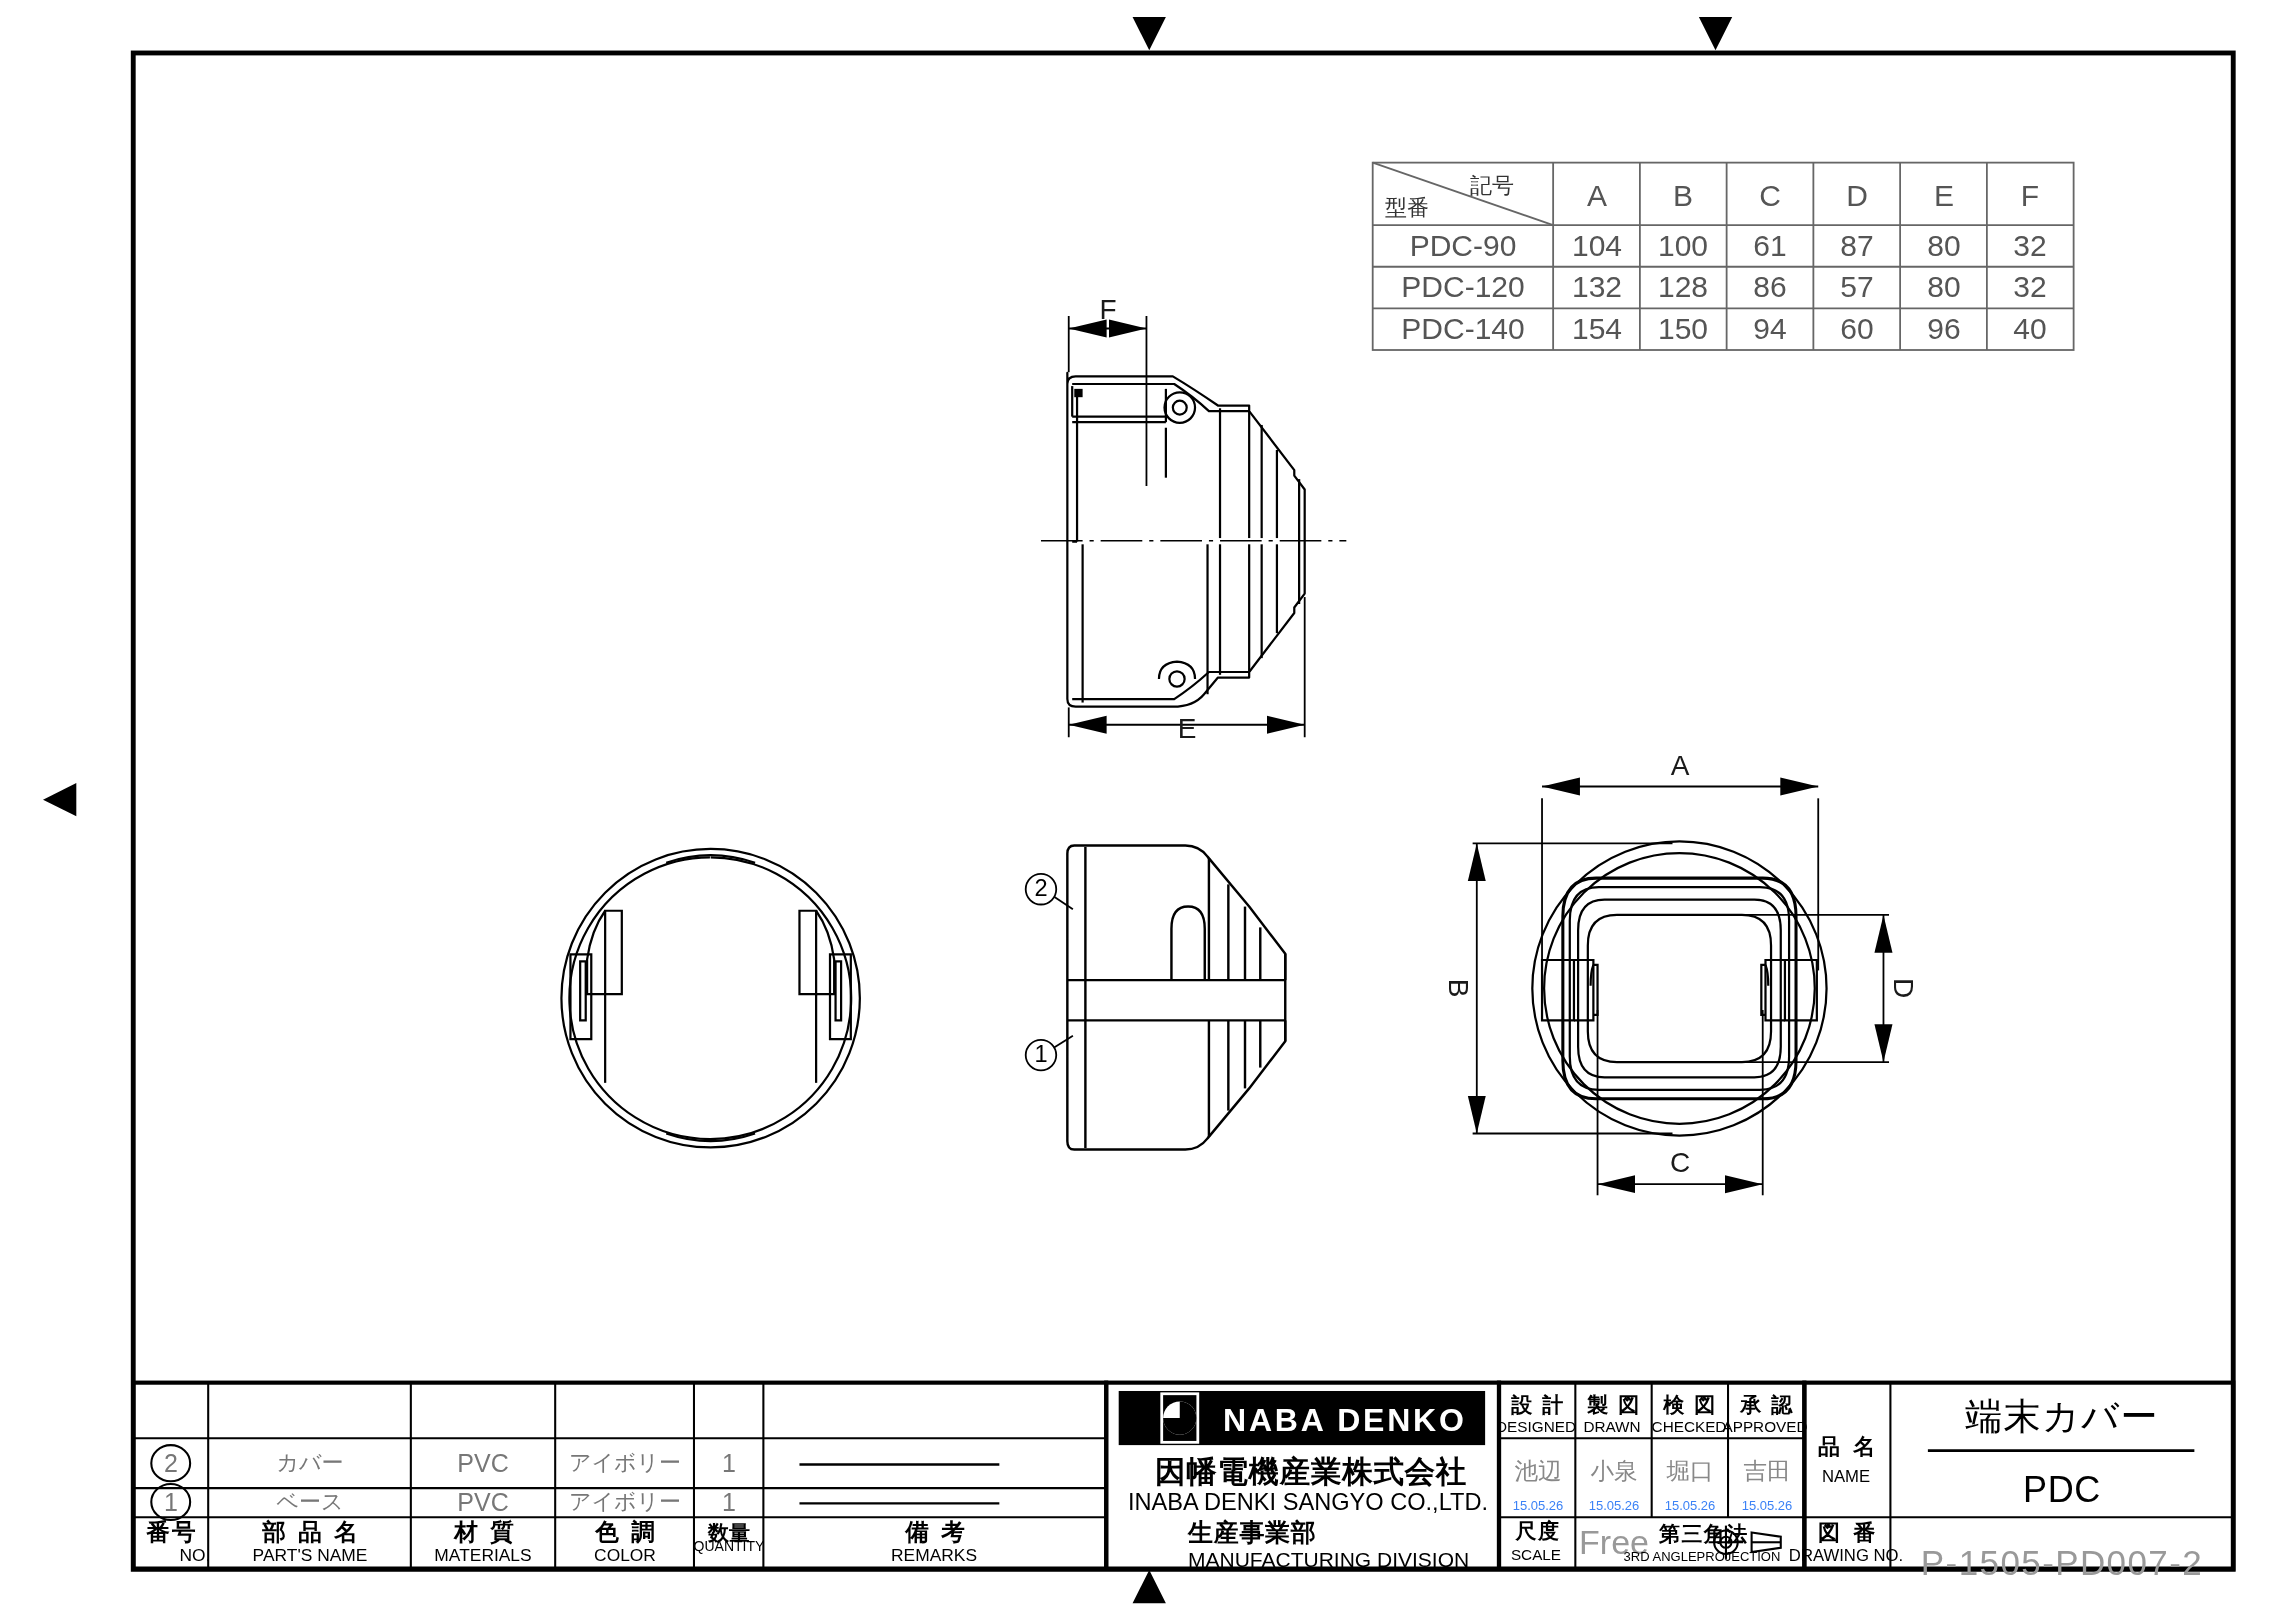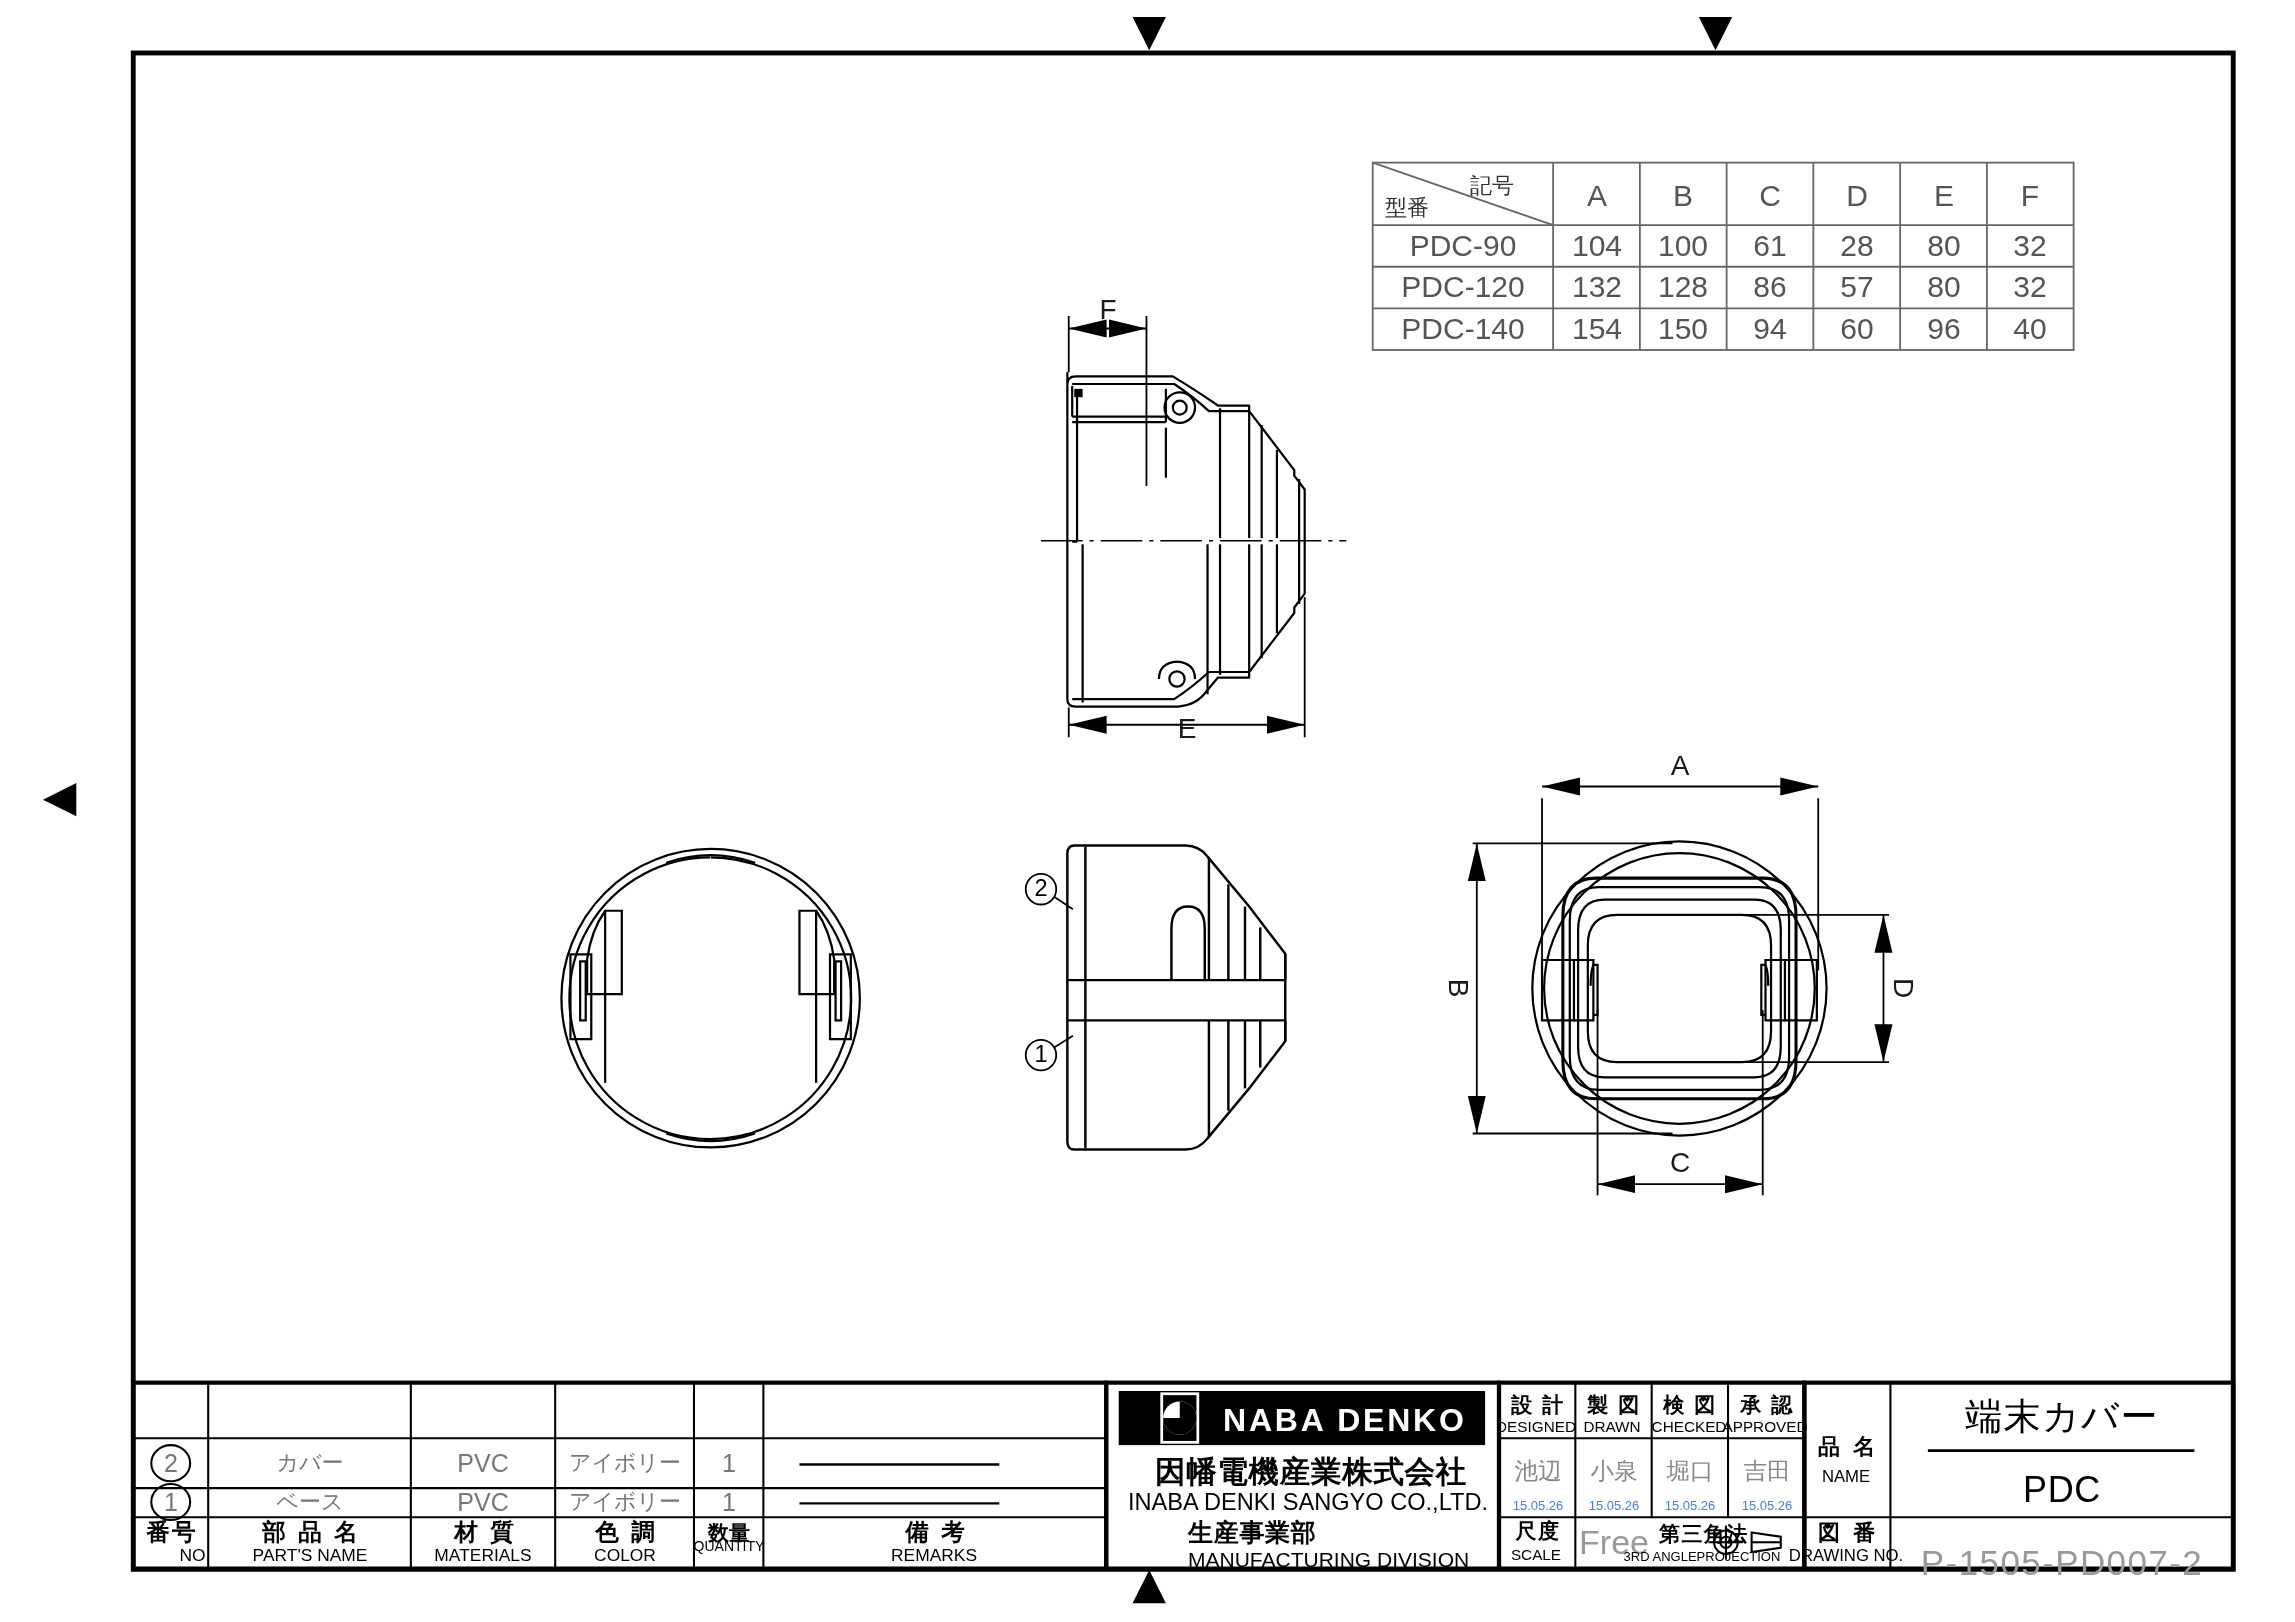--- a/index.html
+++ b/index.html
@@ -349,21 +349,21 @@
 <div class="t ctr tblHdr" style="left:1683px;top:196px;">B</div>
 <div class="t ctr tblHdr" style="left:1770px;top:196px;">C</div>
 <div class="t ctr tblHdr" style="left:1857px;top:196px;">D</div>
 <div class="t ctr tblHdr" style="left:1944px;top:196px;">E</div>
 <div class="t ctr tblHdr" style="left:2030px;top:196px;">F</div>
 
 <div class="t ctr tblTxt" style="left:1463px;top:246px;">PDC-90</div>
 <div class="t ctr tblTxt" style="left:1597px;top:246px;">104</div>
 <div class="t ctr tblTxt" style="left:1683px;top:246px;">100</div>
 <div class="t ctr tblTxt" style="left:1770px;top:246px;">61</div>
-<div class="t ctr tblTxt" style="left:1857px;top:246px;">28</div>
+<div class="t ctr tblTxt" style="left:1857px;top:246px;">87</div>
 <div class="t ctr tblTxt" style="left:1944px;top:246px;">80</div>
 <div class="t ctr tblTxt" style="left:2030px;top:246px;">32</div>
 
 <div class="t ctr tblTxt" style="left:1463px;top:287px;">PDC-120</div>
 <div class="t ctr tblTxt" style="left:1597px;top:287px;">132</div>
 <div class="t ctr tblTxt" style="left:1683px;top:287px;">128</div>
 <div class="t ctr tblTxt" style="left:1770px;top:287px;">86</div>
 <div class="t ctr tblTxt" style="left:1857px;top:287px;">57</div>
 <div class="t ctr tblTxt" style="left:1944px;top:287px;">80</div>
 <div class="t ctr tblTxt" style="left:2030px;top:287px;">32</div>

